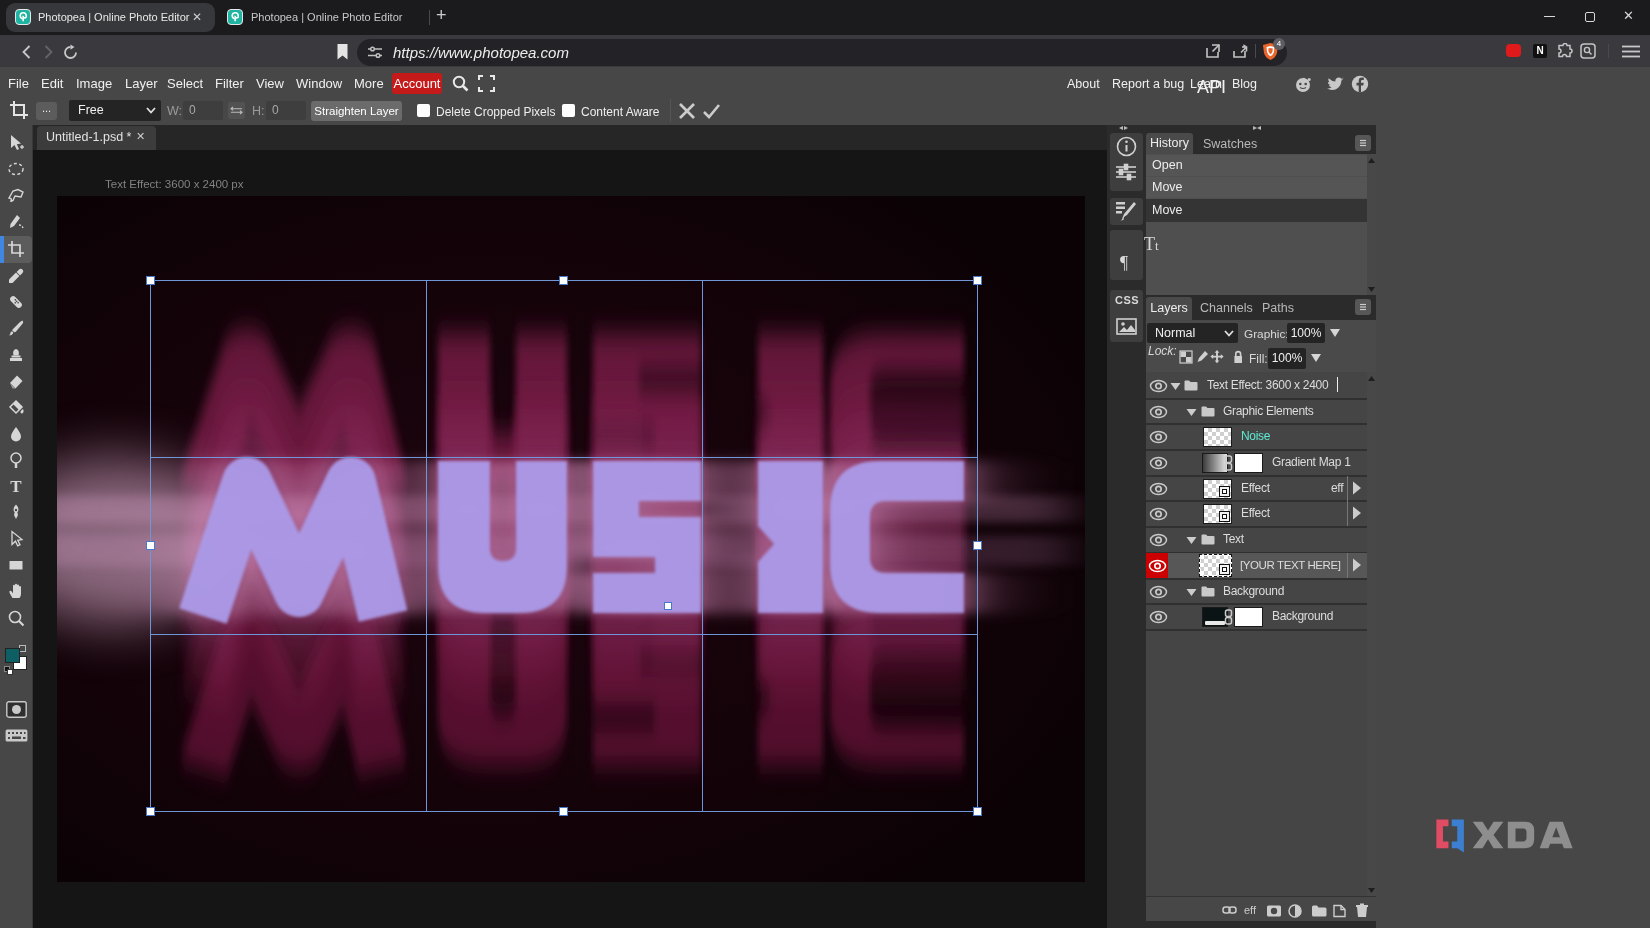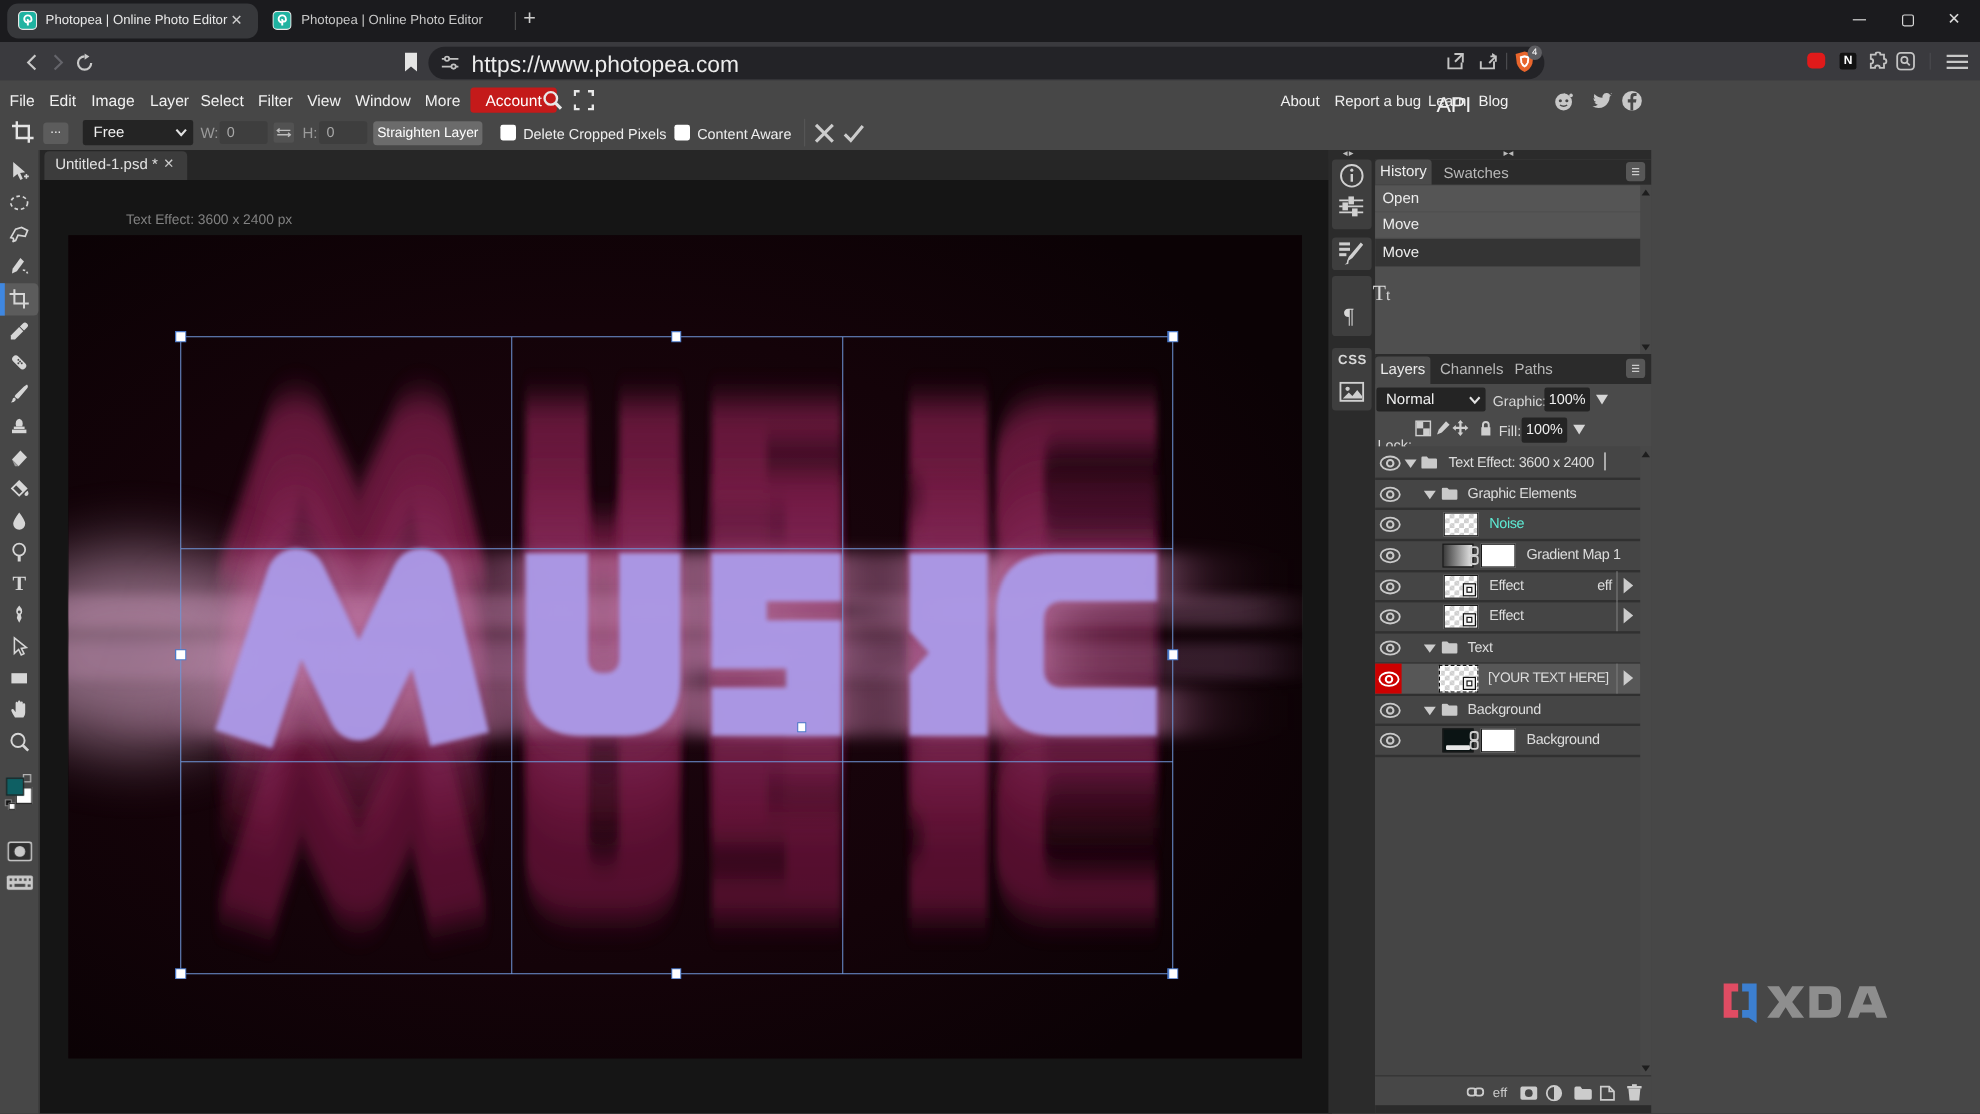--- a/index.html
+++ b/index.html
@@ -55,21 +55,21 @@
   <svg class="abs" style="left:368px; top:46px;" width="15" height="13" viewBox="0 0 15 13">
     <g stroke="#c0c0c0" stroke-width="1.5" fill="none">
       <circle cx="4.5" cy="3" r="1.8"></circle>
         <line x1="6.5" y1="3" x2="14" y2="3"></line>
         <line x1="0" y1="3" x2="2.5" y2="3"></line>
       <circle cx="10" cy="9.5" r="1.8"></circle>
         <line x1="0" y1="9.5" x2="8" y2="9.5"></line>
         <line x1="12" y1="9.5" x2="14" y2="9.5"></line>
     </g>
   </svg>
-  <div class="abs" style="left:393px; top:44px; color:#ececec; font-size:19px;">https://www.photopea.com</div>
+  <div class="abs" style="left:393px; top:44px; color:#ececec; font-size:15px;font-style:italic;">https://www.photopea.com</div>
   <svg class="abs" style="left:1205px; top:43px;" width="16" height="16" viewBox="0 0 16 16">
     <path d="M2 5 V14 H13 V9" stroke="#c4c4c4" stroke-width="1.6" fill="none"></path>
     <path d="M7 2 H14 V9" stroke="#c4c4c4" stroke-width="1.6" fill="none"></path>
     <line x1="14" y1="2" x2="7.5" y2="8.5" stroke="#c4c4c4" stroke-width="1.6"></line>
   </svg>
   <svg class="abs" style="left:1232px; top:43px;" width="17" height="16" viewBox="0 0 17 16">
     <path d="M2 8 V14 H13 V8" stroke="#c4c4c4" stroke-width="1.6" fill="none"></path>
     <path d="M10 4 L14.5 4 L14.5 8.5" stroke="#c4c4c4" stroke-width="1.6" fill="none"></path>
     <path d="M14.5 4 L9 9.5" stroke="#c4c4c4" stroke-width="1.6" fill="none"></path>
     <path d="M10 1 L15 4 L10 7" fill="#c4c4c4" stroke="none" transform="scale(0.6) translate(9,1)"></path>
@@ -104,21 +104,21 @@
 
   <div class="abs menu" style="left:8px; top:76px;">File</div>
   <div class="abs menu" style="left:41px; top:76px;">Edit</div>
   <div class="abs menu" style="left:76px; top:76px;">Image</div>
   <div class="abs menu" style="left:125px; top:76px;">Layer</div>
   <div class="abs menu" style="left:167px; top:76px;">Select</div>
   <div class="abs menu" style="left:215px; top:76px;">Filter</div>
   <div class="abs menu" style="left:256px; top:76px;">View</div>
   <div class="abs menu" style="left:296px; top:76px;">Window</div>
   <div class="abs menu" style="left:354px; top:76px;">More</div>
-  <div class="abs" style="left:392px; top:73px; width:72px; height:21px; background:#c41a1a; border-radius:3px; color:#fff; font-size:13px; text-align:center; line-height:21px;">Account</div>
+  <div class="abs" style="left:392px; top:73px; width:50px; height:21px; background:#c41a1a; border-radius:3px; color:#fff; font-size:13px; text-align:center; line-height:21px;">Account</div>
   <svg class="abs" style="left:451px; top:74px;" width="19" height="19" viewBox="0 0 19 19">
     <circle cx="8" cy="8" r="5.2" fill="none" stroke="#e8e8e8" stroke-width="2"></circle>
     <line x1="12" y1="12" x2="16.5" y2="16.5" stroke="#e8e8e8" stroke-width="2.6"></line>
   </svg>
   <svg class="abs" style="left:478px; top:75px;" width="17" height="17" viewBox="0 0 17 17">
     <g stroke="#e8e8e8" stroke-width="2" fill="none">
       <path d="M1 5 V1 H5"></path>
         <path d="M12 1 H16 V5"></path>
         <path d="M16 12 V16 H12"></path>
         <path d="M5 16 H1 V12"></path>
@@ -322,21 +322,21 @@
   <div class="abs" style="left:1147px; top:323px; width:91px; height:20px; background:#242424; border-radius:2px;"></div>
   <div class="abs" style="left:1155px; top:326px; color:#f0f0f0; font-size:12.5px;">Normal</div>
   <svg class="abs" style="left:1224px; top:330px;" width="10" height="7" viewBox="0 0 10 7">
       <path d="M1 1 L5 5.5 L9 1" stroke="#e0e0e0" stroke-width="1.8" fill="none"></path>
     </svg>
   <div class="abs lbl" style="left:1244px; top:327px; font-size:11.8px;">Graphic:</div>
   <div class="abs" style="left:1287px; top:323px; width:38px; height:20px; background:#242424; border-radius:2px; color:#f0f0f0; font-size:12px; text-align:center; line-height:20px;">100%</div>
   <svg class="abs" style="left:1329px; top:328px;" width="12" height="10" viewBox="0 0 12 10">
       <path d="M1 1 H11 L6 9 Z" fill="#d6d6d6"></path>
     </svg>
-  <div class="abs lbl" style="left:1148px; top:364px;">Lock:</div>
+  <div class="abs lbl" style="left:1148px; top:344px;font-style:italic;">Lock:</div>
   <svg class="abs" style="left:1179px; top:349px;" width="64" height="16" viewBox="0 0 64 16">
 <g fill="#cfcfcf">
 <rect x="1" y="2" width="12" height="12" fill="none" stroke="#cfcfcf" stroke-width="1.2"></rect>
 <rect x="1.5" y="2.5" width="5.5" height="5.5"></rect>
         <rect x="7" y="8" width="5.5" height="5.5"></rect>
 <path d="M26 2 l3 3 -6.5 6.5 -4 1.5 1.5 -4 Z"></path>
 <path d="M40 1 l2.5 3 h-1.5 v3 h3 v-1.5 l3 2.5 -3 2.5 v-1.5 h-3 v3 h1.5 l-2.5 3 -2.5 -3 h1.5 v-3 h-3 v1.5 l-3 -2.5 3 -2.5 v1.5 h3 v-3 h-1.5 Z" transform="translate(0,0) scale(0.95)"></path>
 <path d="M56 7 v-2 a3.2 3.2 0 0 1 6.4 0 v2 h0.6 v7 h-7.6 v-7 Z M57.6 7 h3.2 v-2 a1.6 1.6 0 0 0 -3.2 0 Z" fill-rule="evenodd"></path>
 </g>
     </svg>

